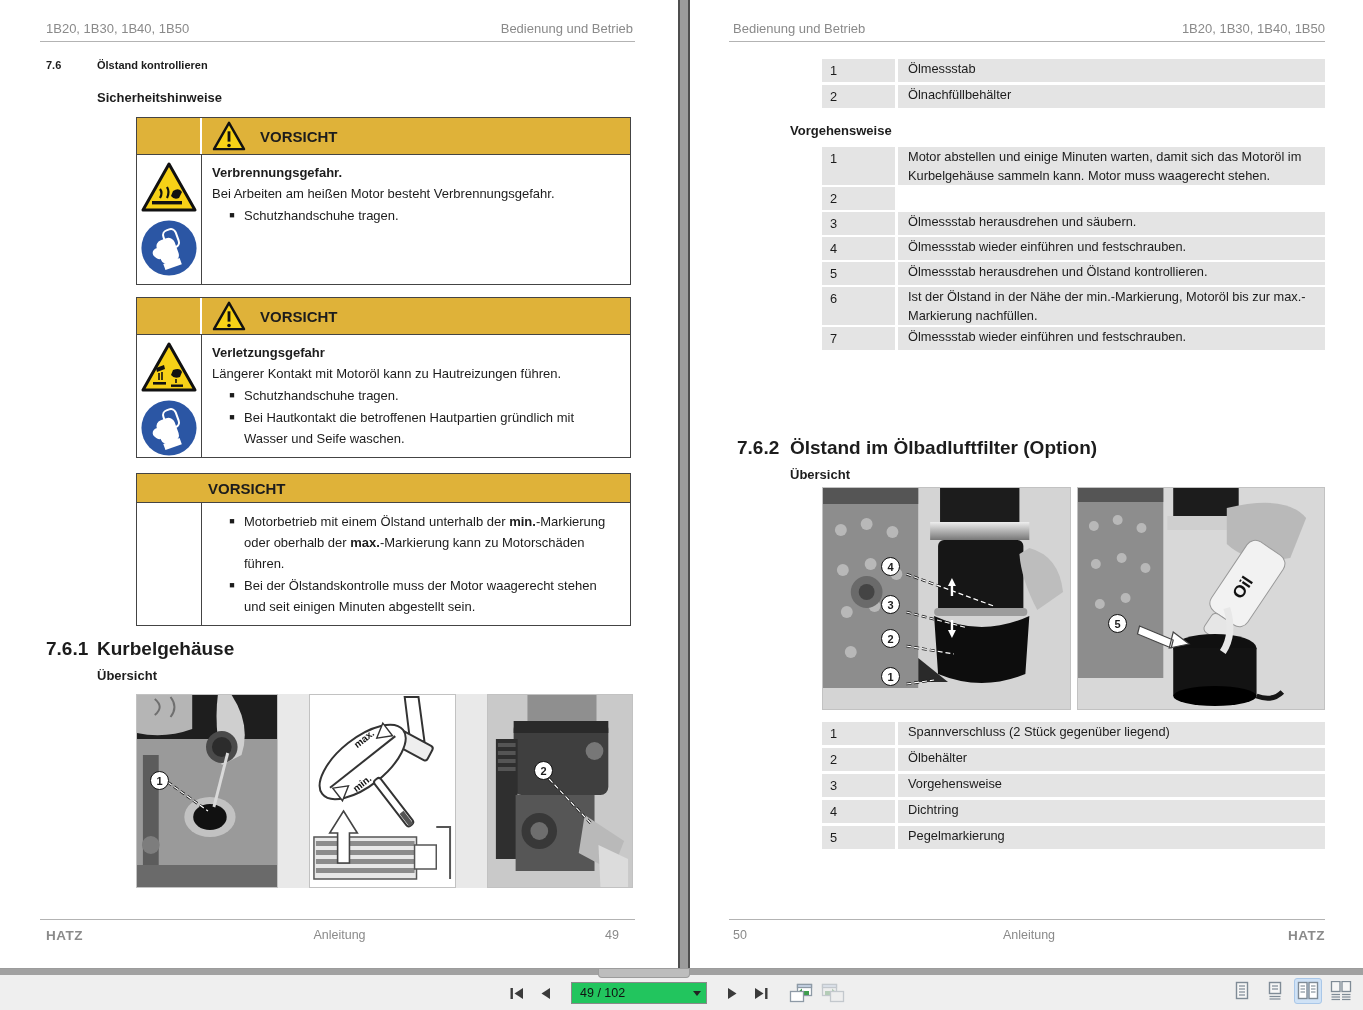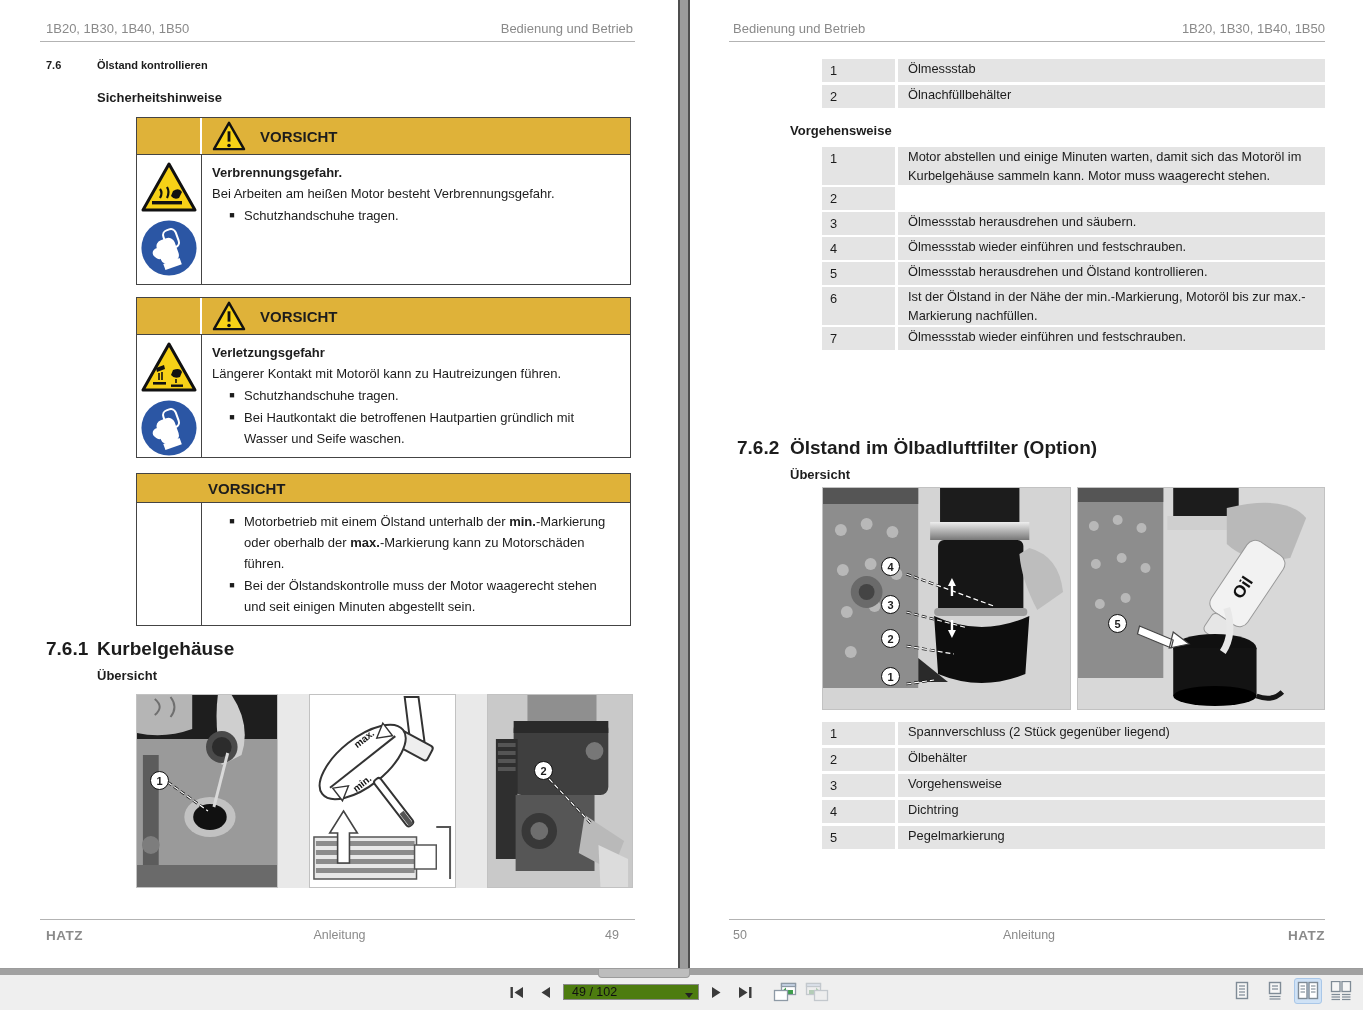--- a/index.html
+++ b/index.html
@@ -67,22 +67,22 @@
   .steps .trow{margin-bottom:2px;}
   
   .toolbar{position:absolute;left:0;right:0;bottom:0;height:42px;background:#efefef;
     border-top:1px solid #9c9c9c;}
   .toolbar .strip{position:absolute;left:0;right:0;top:0;height:6px;background:#a1a1a1;}
   .toolbar .tab{position:absolute;left:598px;top:0;width:92px;height:9px;background:#bdbdbd;
     border-radius:0 0 4px 4px;border:1px solid #9c9c9c;border-top:none;}
   .controls{position:absolute;left:505px;top:13px;display:flex;align-items:center;gap:5px;}
   .tbtn{width:24px;height:20px;display:flex;align-items:center;justify-content:center;
     background:transparent;border:none;padding:0;cursor:pointer;}
-  .combo{position:relative;width:136px;height:16px;background:#4d7c0f;border:1px solid #8a8a8a;
-    margin:0 0;}
+  .combo{position:relative;width:136px;height:22px;background:#22c55e;border:1px solid #8a8a8a;
+    margin:0 8px;}
   .combo input{position:absolute;inset:0;border:none;outline:none;padding:0 16px 0 8px;
     font-size:12.5px;font-family:"Liberation Sans",sans-serif;background:transparent;color:#111;}
   .combo .caret{position:absolute;right:5px;top:8px;width:0;height:0;
     border-left:4px solid transparent;border-right:4px solid transparent;border-top:5px solid #222;}
   .viewbtns{display:flex;gap:6px;margin-left:10px;}
   .layouts{position:absolute;right:8px;top:9px;display:flex;gap:5px;}
   .lbtn{width:28px;height:26px;display:flex;align-items:center;justify-content:center;
     background:transparent;border:1px solid transparent;padding:0;cursor:pointer;border-radius:3px;}
   .lbtn.sel{background:#cfe2f6;border-color:#a9c7e8;}
 </style>

